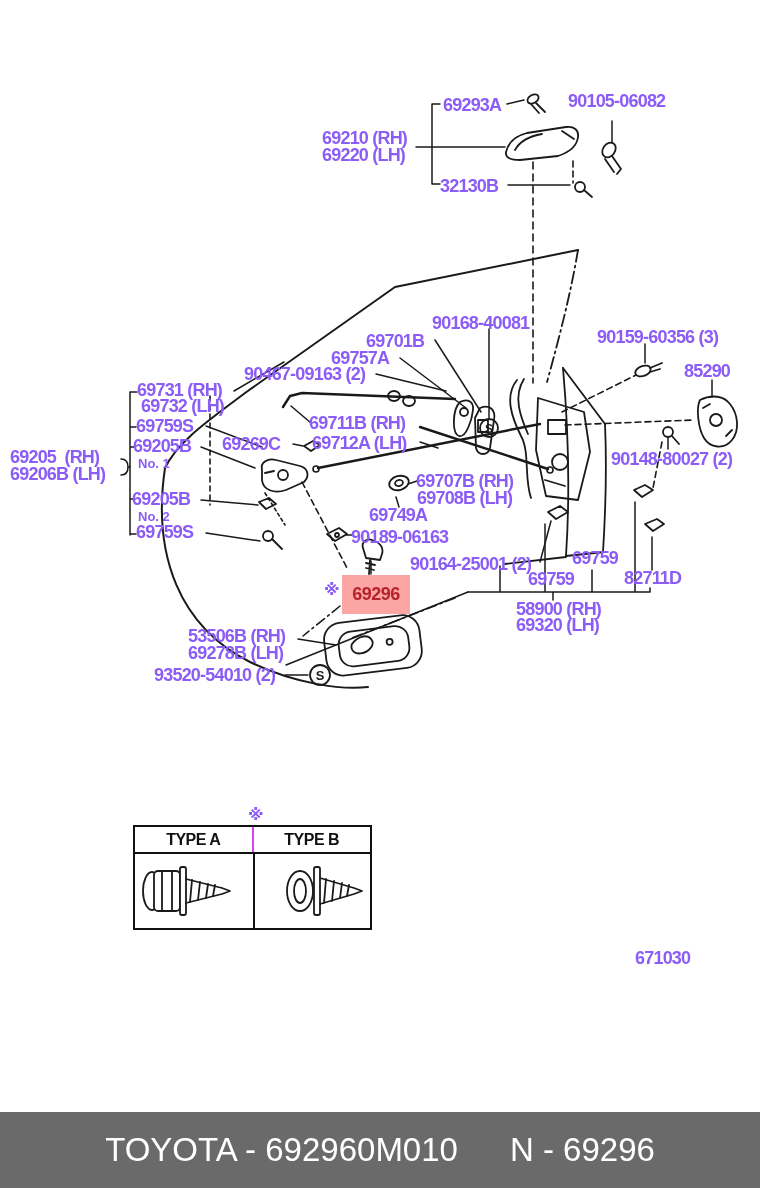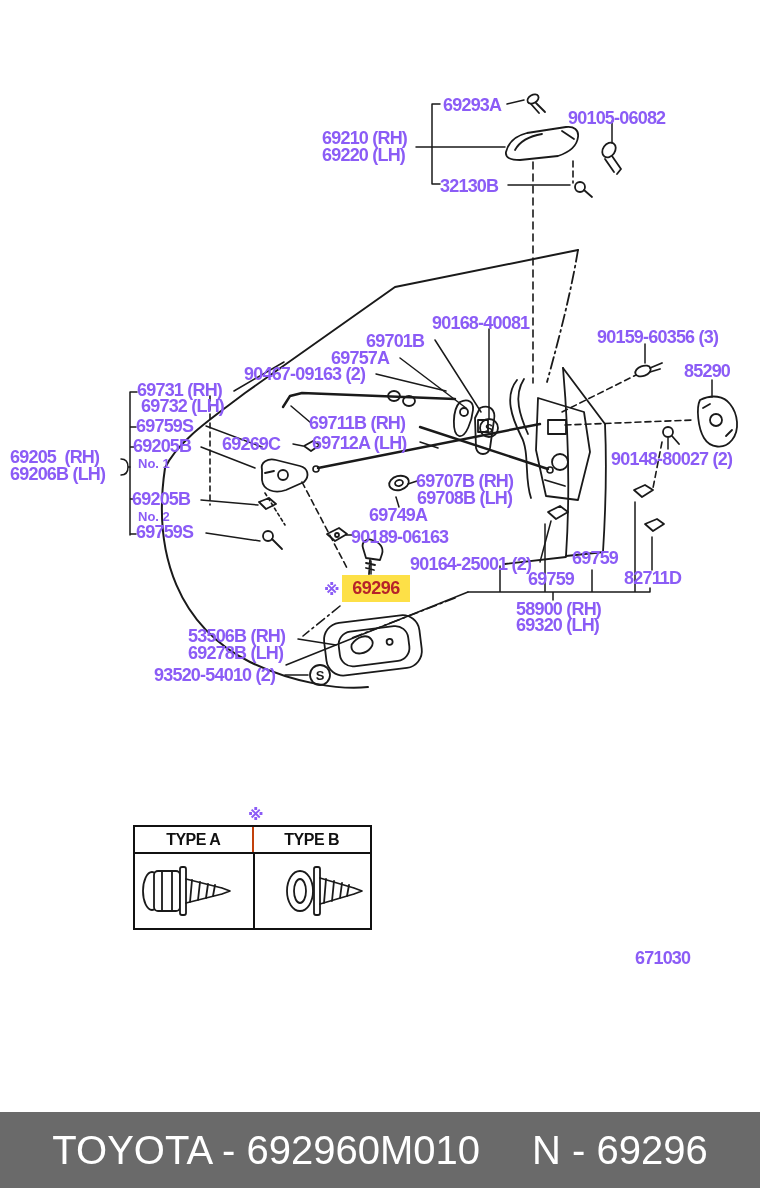--- a/index.html
+++ b/index.html
@@ -3,33 +3,33 @@
 <meta charset="utf-8">
 <style>
   html,body{margin:0;padding:0;background:#fff;}
   #page{position:relative;width:760px;height:1188px;background:#ffffff;overflow:hidden;
         font-family:"Liberation Sans","DejaVu Sans",sans-serif;}
   svg.art{position:absolute;left:0;top:0;}
   .lbl{position:absolute;font-weight:700;font-size:18px;line-height:17px;color:#8b5cf6;
        white-space:pre;letter-spacing:-0.8px;}
   .lbl.small{font-size:13px;letter-spacing:0;line-height:13px;}
   .lbl.ref{font-size:16px;letter-spacing:0;}
-  .hl-box{position:absolute;left:342px;top:575px;width:68px;height:27px;
-          background:#fde047;display:flex;align-items:center;justify-content:center;}
+  .hl-box{position:absolute;left:342px;top:575px;width:68px;height:39px;
+          background:#fca5a5;display:flex;align-items:center;justify-content:center;}
   .hl-text{font-weight:700;font-size:18px;letter-spacing:-0.5px;color:#b6232a;white-space:pre;}
   .type-table{position:absolute;left:133px;top:825px;width:239px;height:105px;
               border:2px solid #111;box-sizing:border-box;}
   .tt-head{display:flex;height:27px;border-bottom:2px solid #111;box-sizing:border-box;}
   .tt-cell{flex:1;display:flex;align-items:center;justify-content:center;
            font-weight:700;font-size:16px;letter-spacing:-0.5px;color:#111;}
-  .tt-cell:first-child{border-right:2px solid #c2410c;}
+  .tt-cell:first-child{border-right:2px solid #d946ef;}
   .tt-divider{position:absolute;left:118px;top:25px;bottom:0;width:2px;background:#111;}
   .footer{position:absolute;left:0;top:1112px;width:760px;height:76px;background:#6a6a6a;
           display:flex;align-items:center;justify-content:center;gap:52px;}
-  .footer span{color:#fff;font-size:40px;font-weight:400;letter-spacing:0;white-space:pre;}
+  .footer span{color:#fff;font-size:33px;font-weight:400;letter-spacing:0;white-space:pre;}
 </style>
 </head>
 <body>
 
 <div id="page">
 
   <svg class="art" width="760" height="1188" viewBox="0 0 760 1188" fill="none" stroke="#1a1a1a" stroke-width="1.8" stroke-linecap="round" stroke-linejoin="round">
 
     <g>
       <path d="M578,250 L395,287 L245,393 C215,416 178,440 165,468 C152,556 180,627 250,662 C295,684 342,690 368,687" stroke-width="2"></path>
@@ -216,21 +216,21 @@
     <g>
       <ellipse cx="300" cy="891" rx="13" ry="20"></ellipse>
       <ellipse cx="300" cy="891" rx="6" ry="12"></ellipse>
       <rect x="314" y="867" width="6" height="48" rx="2" fill="#fff"></rect>
       <path d="M320,878 L354,888 M320,904 L354,894 M354,888 L362,891 L354,894"></path>
       <path d="M326,879 L324,903 M334,881 L332,901 M342,883 L340,898 M349,885 L347,896"></path>
     </g>
   </svg>
 
   <div class="lbl" style="left:443px;top:97px">69293A</div>
-  <div class="lbl" style="left:568px;top:110px">90105-06082</div>
+  <div class="lbl" style="left:568px;top:93px">90105-06082</div>
   <div class="lbl" style="left:322px;top:130px">69210 (RH)</div>
   <div class="lbl" style="left:322px;top:147px">69220 (LH)</div>
   <div class="lbl" style="left:440px;top:178px">32130B</div>
 
   <div class="lbl" style="left:432px;top:315px">90168-40081</div>
   <div class="lbl" style="left:366px;top:333px">69701B</div>
   <div class="lbl" style="left:331px;top:350px">69757A</div>
   <div class="lbl" style="left:244px;top:366px">90467-09163 (2)</div>
   <div class="lbl" style="left:597px;top:329px">90159-60356 (3)</div>
   <div class="lbl" style="left:684px;top:363px">85290</div>

